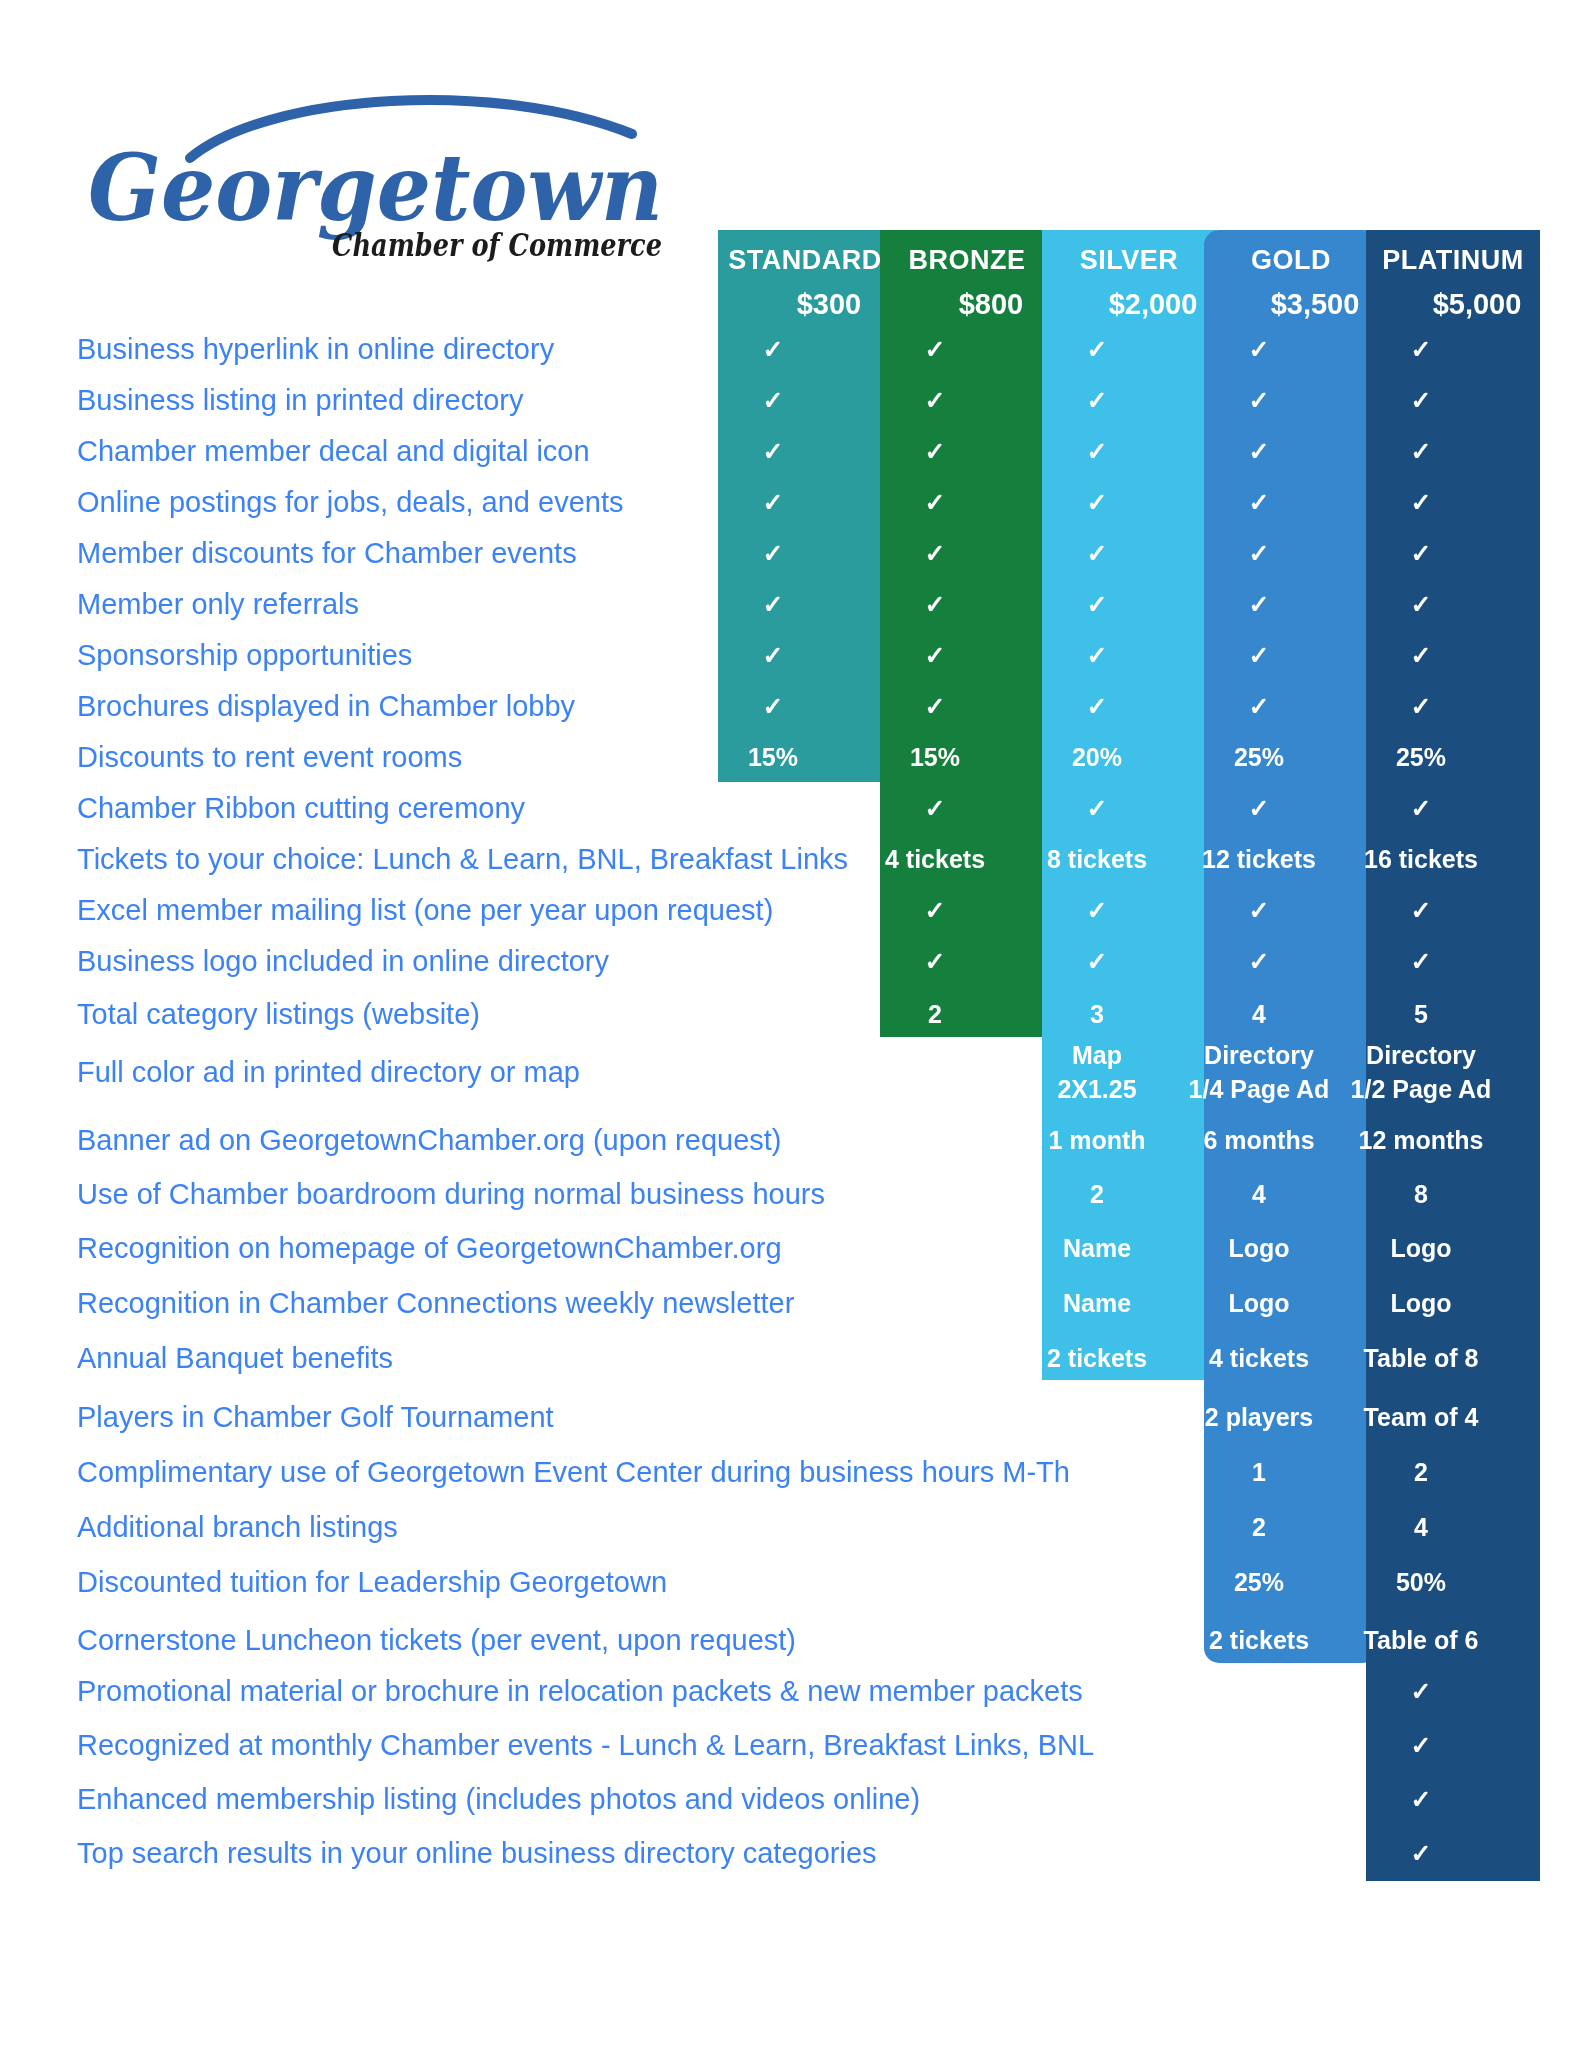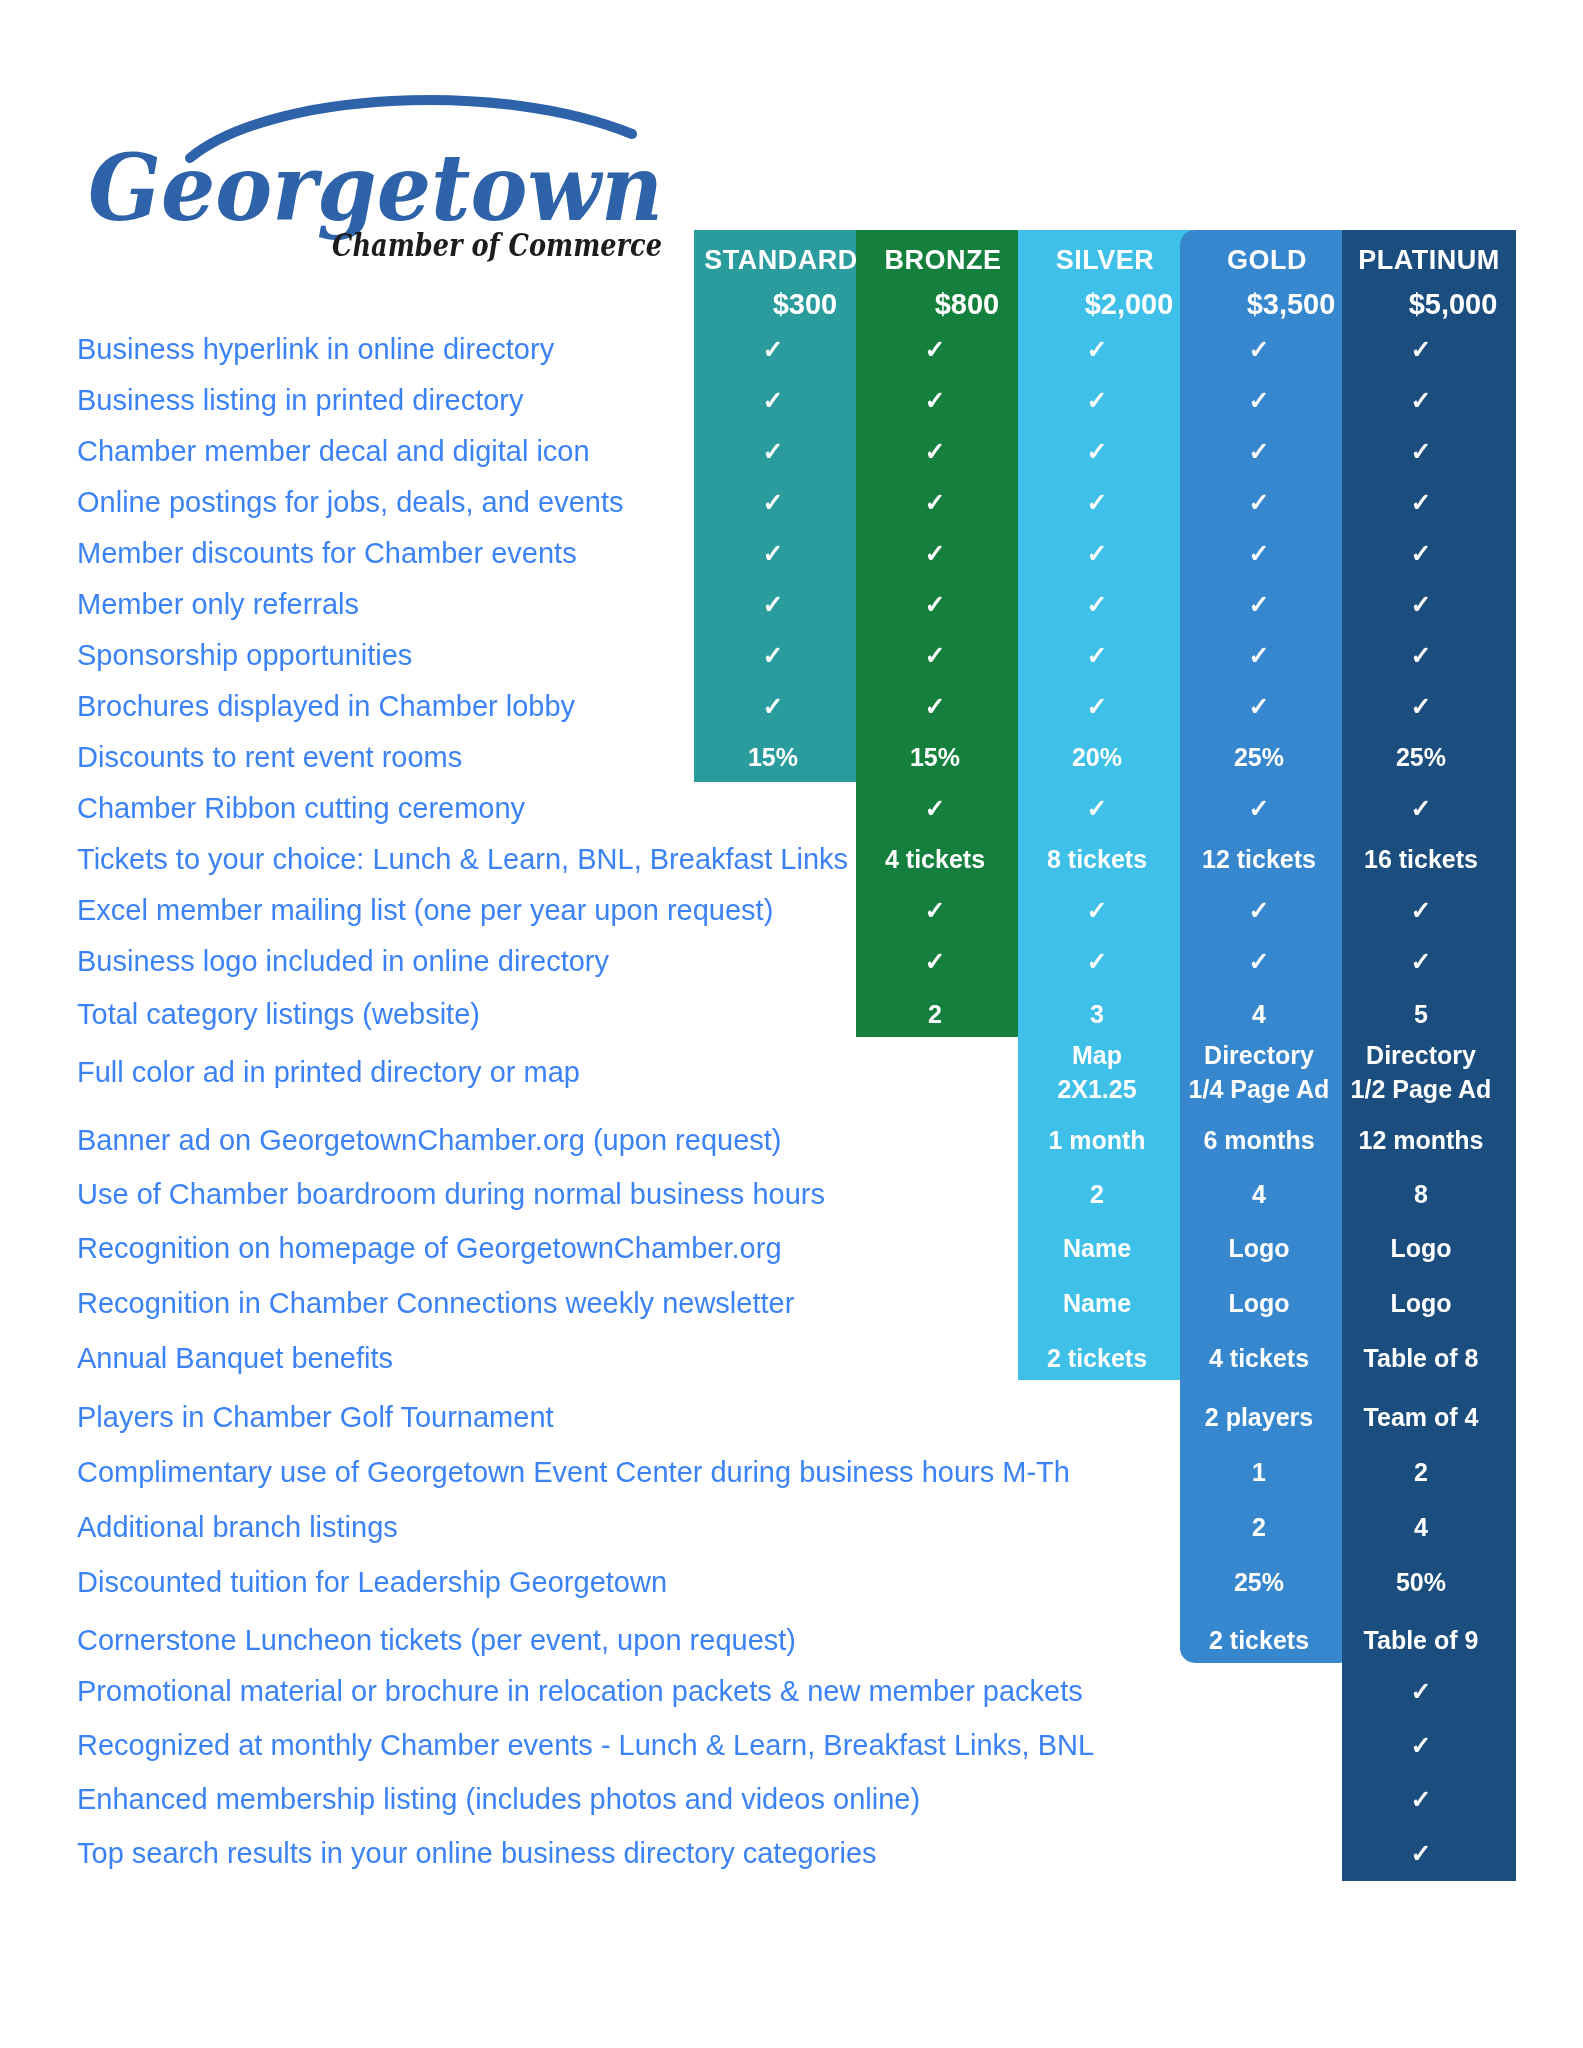--- a/index.html
+++ b/index.html
@@ -9,21 +9,21 @@
   }
   
   .logo{position:absolute;left:70px;top:78px;width:640px;height:195px;}
   
   .title{
     position:absolute;left:730px;top:92px;width:790px;
     font-size:57px;font-weight:bold;color:#1F4E79;letter-spacing:-1px;
     white-space:nowrap;
   }
   
-  .colbar{position:absolute;top:230px;width:174px;text-align:center;color:#fff;}
+  .colbar{position:absolute;top:230px;width:174px;text-align:center;color:#fff;margin-left:24px;}
   .col0{left:694px;height:552px;}
   .col1{left:856px;height:807px;}
   .col2{left:1018px;height:1150px;}
   .col3{left:1180px;height:1433px;}
   .col4{left:1342px;height:1651px;}
   .col-name{margin-top:15px;font-size:27px;font-weight:bold;letter-spacing:.5px;}
   .col-price{margin-top:12px;font-size:29px;font-weight:bold;padding-left:48px;}
   
   .row{position:absolute;left:0;top:0;width:1583px;height:0;}
   .benefit-label{
@@ -294,21 +294,21 @@
         <div class="cell c3">25%</div>
         <div class="cell c4">50%</div>
       </div>
 
       <div class="row" style="top: 1640px;">
         <div class="benefit-label">Cornerstone Luncheon tickets (per event, upon request)</div>
         <div class="cell c0"></div>
         <div class="cell c1"></div>
         <div class="cell c2"></div>
         <div class="cell c3">2 tickets</div>
-        <div class="cell c4">Table of 9</div>
+        <div class="cell c4">Table of 6</div>
       </div>
 
       <div class="row" style="top: 1691px;">
         <div class="benefit-label">Promotional material or brochure in relocation packets &amp; new member packets</div>
         <div class="cell c0"></div>
         <div class="cell c1"></div>
         <div class="cell c2"></div>
         <div class="cell c3"></div>
         <div class="cell c4">✓</div>
       </div>

